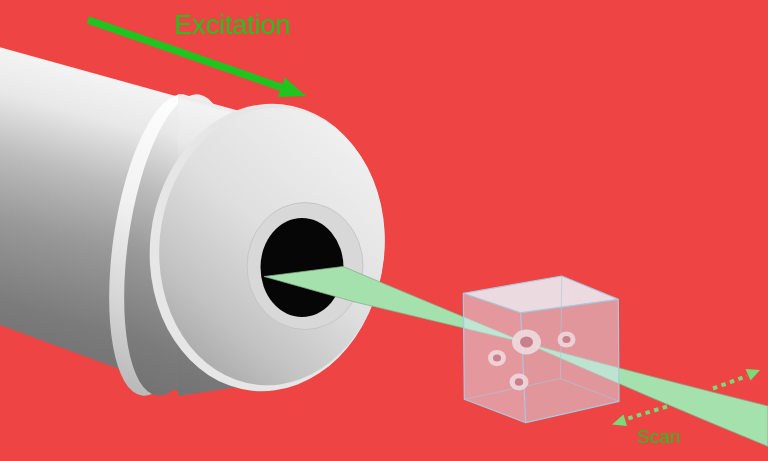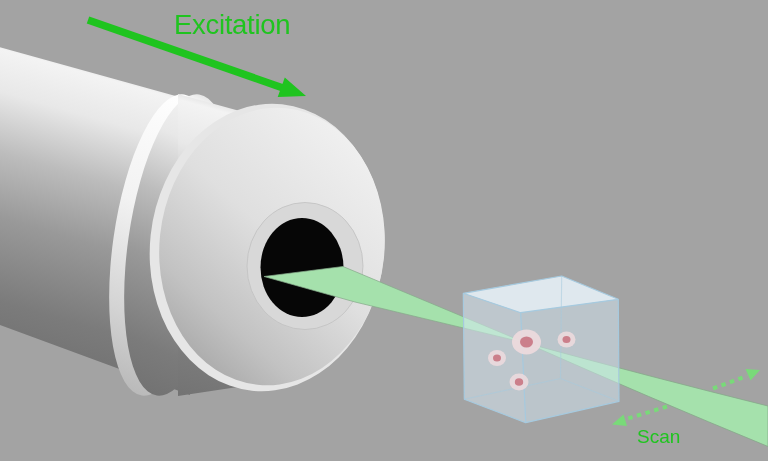--- a/index.html
+++ b/index.html
@@ -12,21 +12,21 @@
     --cube-right:#d4e8f4;
     --cube-edge:#a6cadf;
     --blob-core:#cb7f8b;
     --blob-halo:#eedade;
   }
   html,body{margin:0;padding:0;background:#ffffff;}
   .stage{
     position:relative;
     width:768px;height:461px;
     overflow:hidden;
-    background:#a3a3a3;
+    background:#ef4444;
     font-family:"Liberation Sans",sans-serif;
   }
   .stage svg{position:absolute;left:0;top:0;}
   .label-lg{
     font-family:"Liberation Sans",sans-serif;
     font-size:27.5px;
     letter-spacing:-0.3px;
     fill:var(--accent-green);
   }
   .label-sm{

